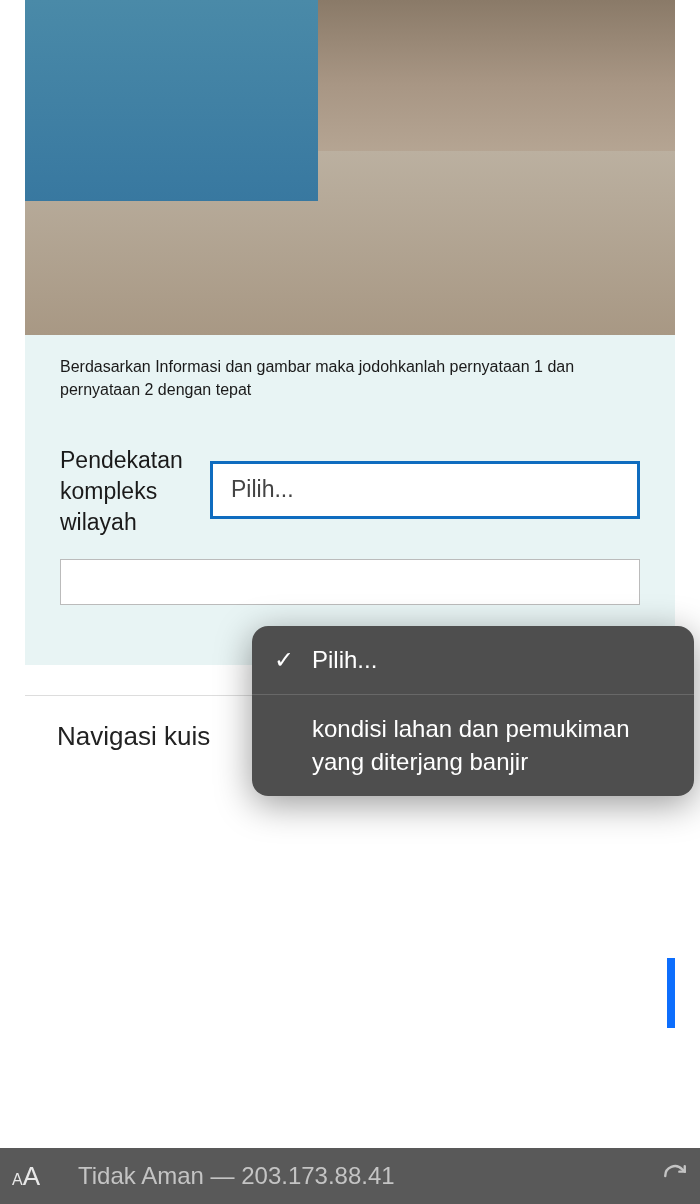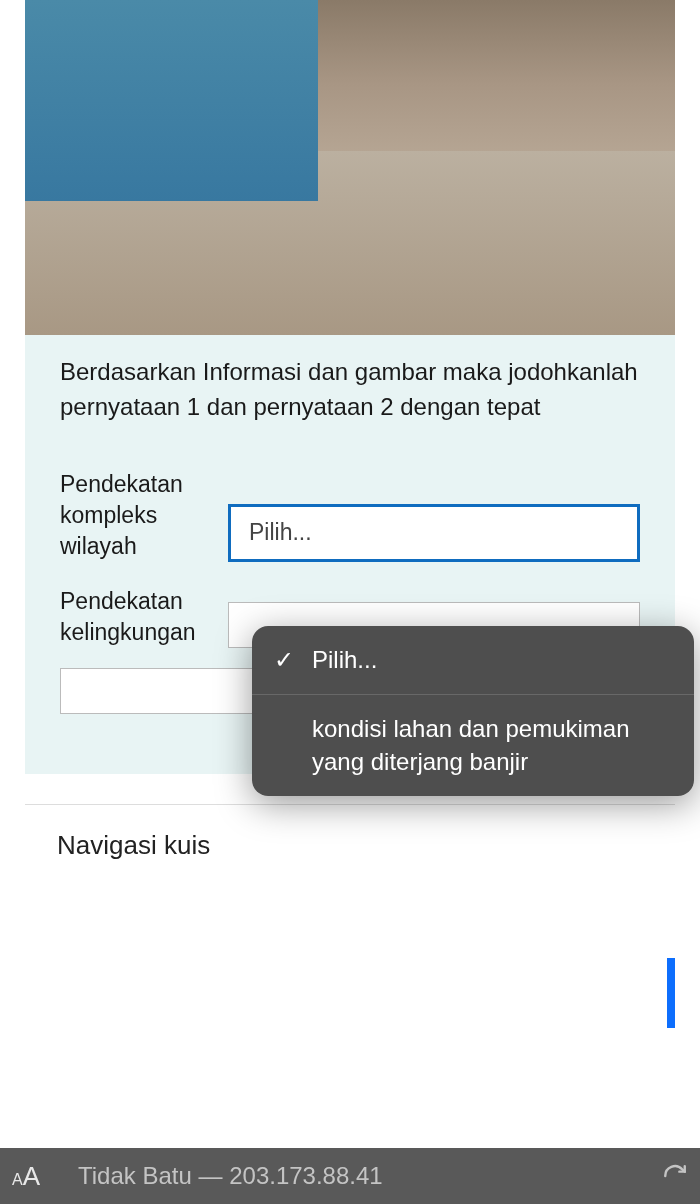--- a/index.html
+++ b/index.html
@@ -30,31 +30,30 @@
       background: linear-gradient(180deg, #4a8aa8 0%, #3878a0 100%);
     }
     .img-ground {
       position: absolute;
       left: 0; bottom: 0;
       width: 100%; height: 55%;
       background: linear-gradient(180deg, #bbb0a0 0%, #a89884 100%);
     }
     .question-text {
       padding: 20px 22px 30px 35px;
-      font-size: 24px;
+      font-size: 16px;
       line-height: 1.45;
       color: #1a1a1a;
     }
     .matching-area {
       padding: 10px 35px 0 35px;
     }
     .match-row {
       display: flex;
-      align-items: flex-end;
-      gap: 18px;
+      align-items: center;
       margin-bottom: 20px;
     }
     .match-label {
       width: 150px;
       font-size: 23px;
       line-height: 1.35;
       color: #1a1a1a;
       padding-top: 4px;
     }
     .match-select {
@@ -161,24 +160,20 @@
   <div class="question-text">Berdasarkan Informasi dan gambar maka jodohkanlah pernyataan 1 dan pernyataan 2 dengan tepat</div>
 
   <div class="matching-area">
     <div class="match-row">
       <div class="match-label">Pendekatan kompleks wilayah</div>
       <div class="match-select active">
         <span>Pilih...</span>
       </div>
     </div>
     <div class="match-row">
-      <div class="match-label">Pendekatan kelingkungan</div>
-      <div class="match-select"></div>
-    </div>
-    <div class="match-row">
       <div class="match-select"></div>
     </div>
   </div>
 </div>
 
 <div class="blue-strip"></div>
 
 <div class="content-footer">
   <div class="divider"></div>
   <div class="nav-title">Navigasi kuis</div>
@@ -187,18 +182,18 @@
 <div class="dropdown-popover">
   <div class="dropdown-option selected">Pilih...</div>
   <div class="dropdown-option">kondisi lahan dan pemukiman yang diterjang banjir</div>
 </div>
 
 <div class="browser-bar">
   <div class="text-size-control">
     <span class="text-size-small">A</span>
       <span class="text-size-large">A</span>
   </div>
-  <div class="bar-address">Tidak Batu — 203.173.88.41</div>
+  <div class="bar-address">Tidak Aman — 203.173.88.41</div>
   <svg class="refresh-icon" viewBox="0 0 24 24" fill="none" stroke="#c4c4c4" stroke-width="2.2" stroke-linecap="round">
     <path d="M3 12a9 9 0 0 1 15.5-6.3L21 8"></path>
     <path d="M21 3v5h-5"></path>
   </svg>
 </div>
 
 </body></html>

